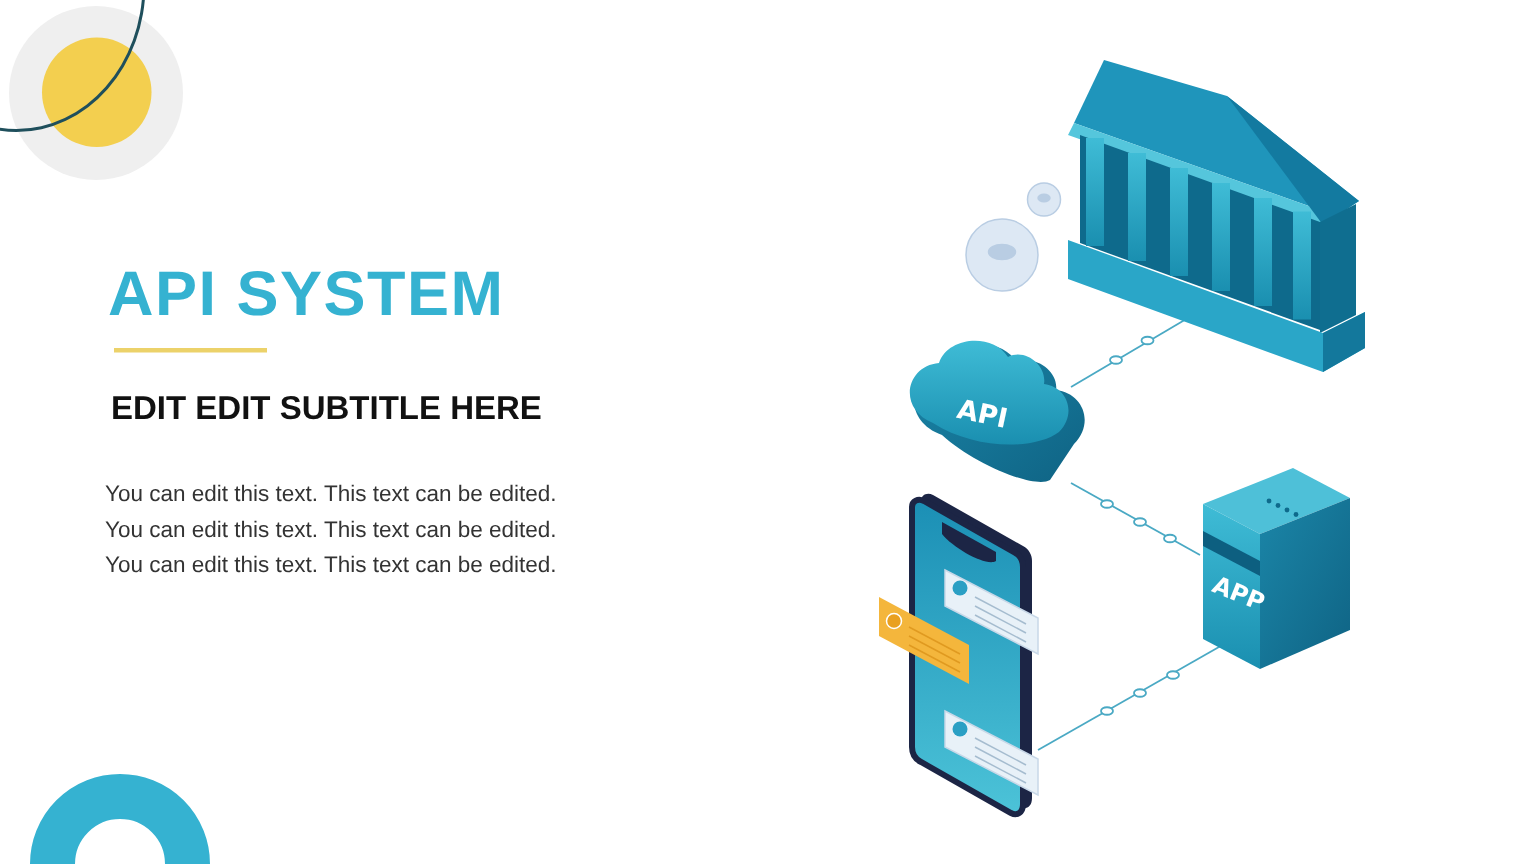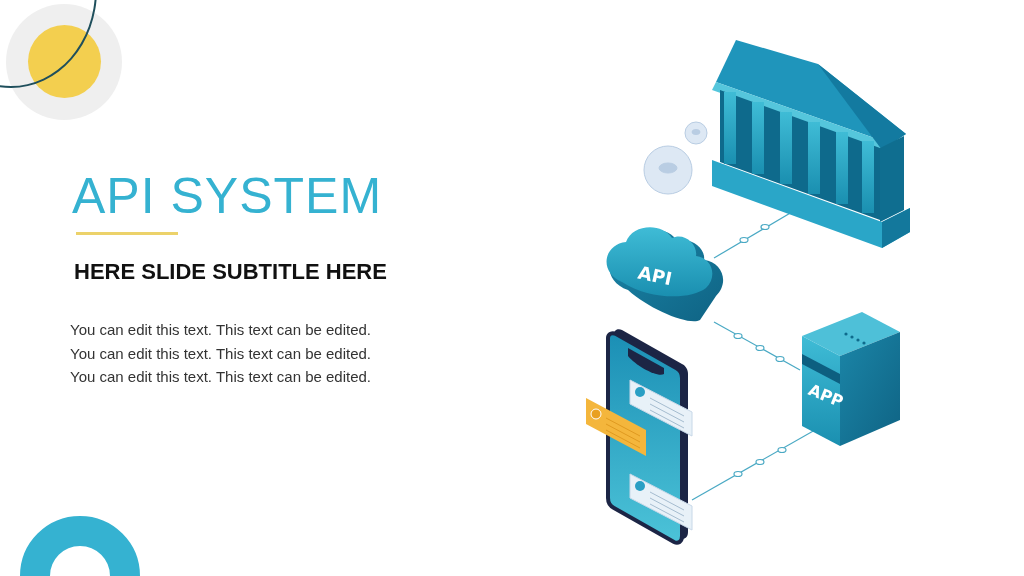--- a/index.html
+++ b/index.html
@@ -2,37 +2,37 @@
 <html><head>
 <meta charset="utf-8">
 <style>
   html, body { margin:0; padding:0; }
   body { width:1024px; height:576px; background:#ffffff; position:relative; overflow:hidden; font-family:"Liberation Sans", sans-serif; }
   .abs { position:absolute; }
   .deco-gray { left:6px; top:4px; width:116px; height:116px; border-radius:50%; background:#efefef; }
   .deco-yellow { left:28px; top:25px; width:73px; height:73px; border-radius:50%; background:#f3cf4f; }
   .deco-arc { left:-75px; top:-108px; width:172px; height:196px; border-radius:50%; border:2px solid #1f4f5c; box-sizing:border-box; }
   .deco-ring { left:20px; top:516px; width:120px; height:120px; border-radius:50%; border:30px solid #35b2d1; box-sizing:border-box; }
-  .title { left:72px; top:168px; font-size:50px; font-weight:normal; color:#35b2d1; letter-spacing:1px; white-space:nowrap; line-height:56px; }
+  .title { left:72px; top:168px; font-size:42px; font-weight:bold; color:#35b2d1; letter-spacing:1px; white-space:nowrap; line-height:56px; }
   .underline { left:76px; top:232px; width:102px; height:3px; background:#ecd26a; }
   .subtitle { left:74px; top:258px; font-size:22px; font-weight:bold; color:#111111; white-space:nowrap; line-height:28px; }
   .body { left:70px; top:318px; width:330px; font-size:15px; color:#333333; line-height:23.5px; }
   svg text { font-family:"DejaVu Sans", sans-serif; font-weight:bold; }
 </style>
 </head>
 <body>
 
 <div class="abs deco-gray"></div>
 <div class="abs deco-yellow"></div>
 <div class="abs deco-arc"></div>
 <div class="abs deco-ring"></div>
 
 <div class="abs title">API SYSTEM</div>
 <div class="abs underline"></div>
-<div class="abs subtitle">HERE SLIDE SUBTITLE HERE</div>
+<div class="abs subtitle">EDIT EDIT SUBTITLE HERE</div>
 <div class="abs body">You can edit this text. This text can be edited. You can edit this text. This text can be edited. You can edit this text. This text can be edited.</div>
 
 <svg class="abs" style="left:560px;top:0;" width="464" height="576" viewBox="560 0 464 576">
   <defs>
     <linearGradient id="gFront" x1="0" y1="0" x2="0" y2="1">
       <stop offset="0" stop-color="#3fbcd6"></stop>
         <stop offset="1" stop-color="#1a8fb0"></stop>
     </linearGradient>
     <linearGradient id="gSide" x1="0" y1="0" x2="1" y2="1">
       <stop offset="0" stop-color="#1b86a8"></stop>

